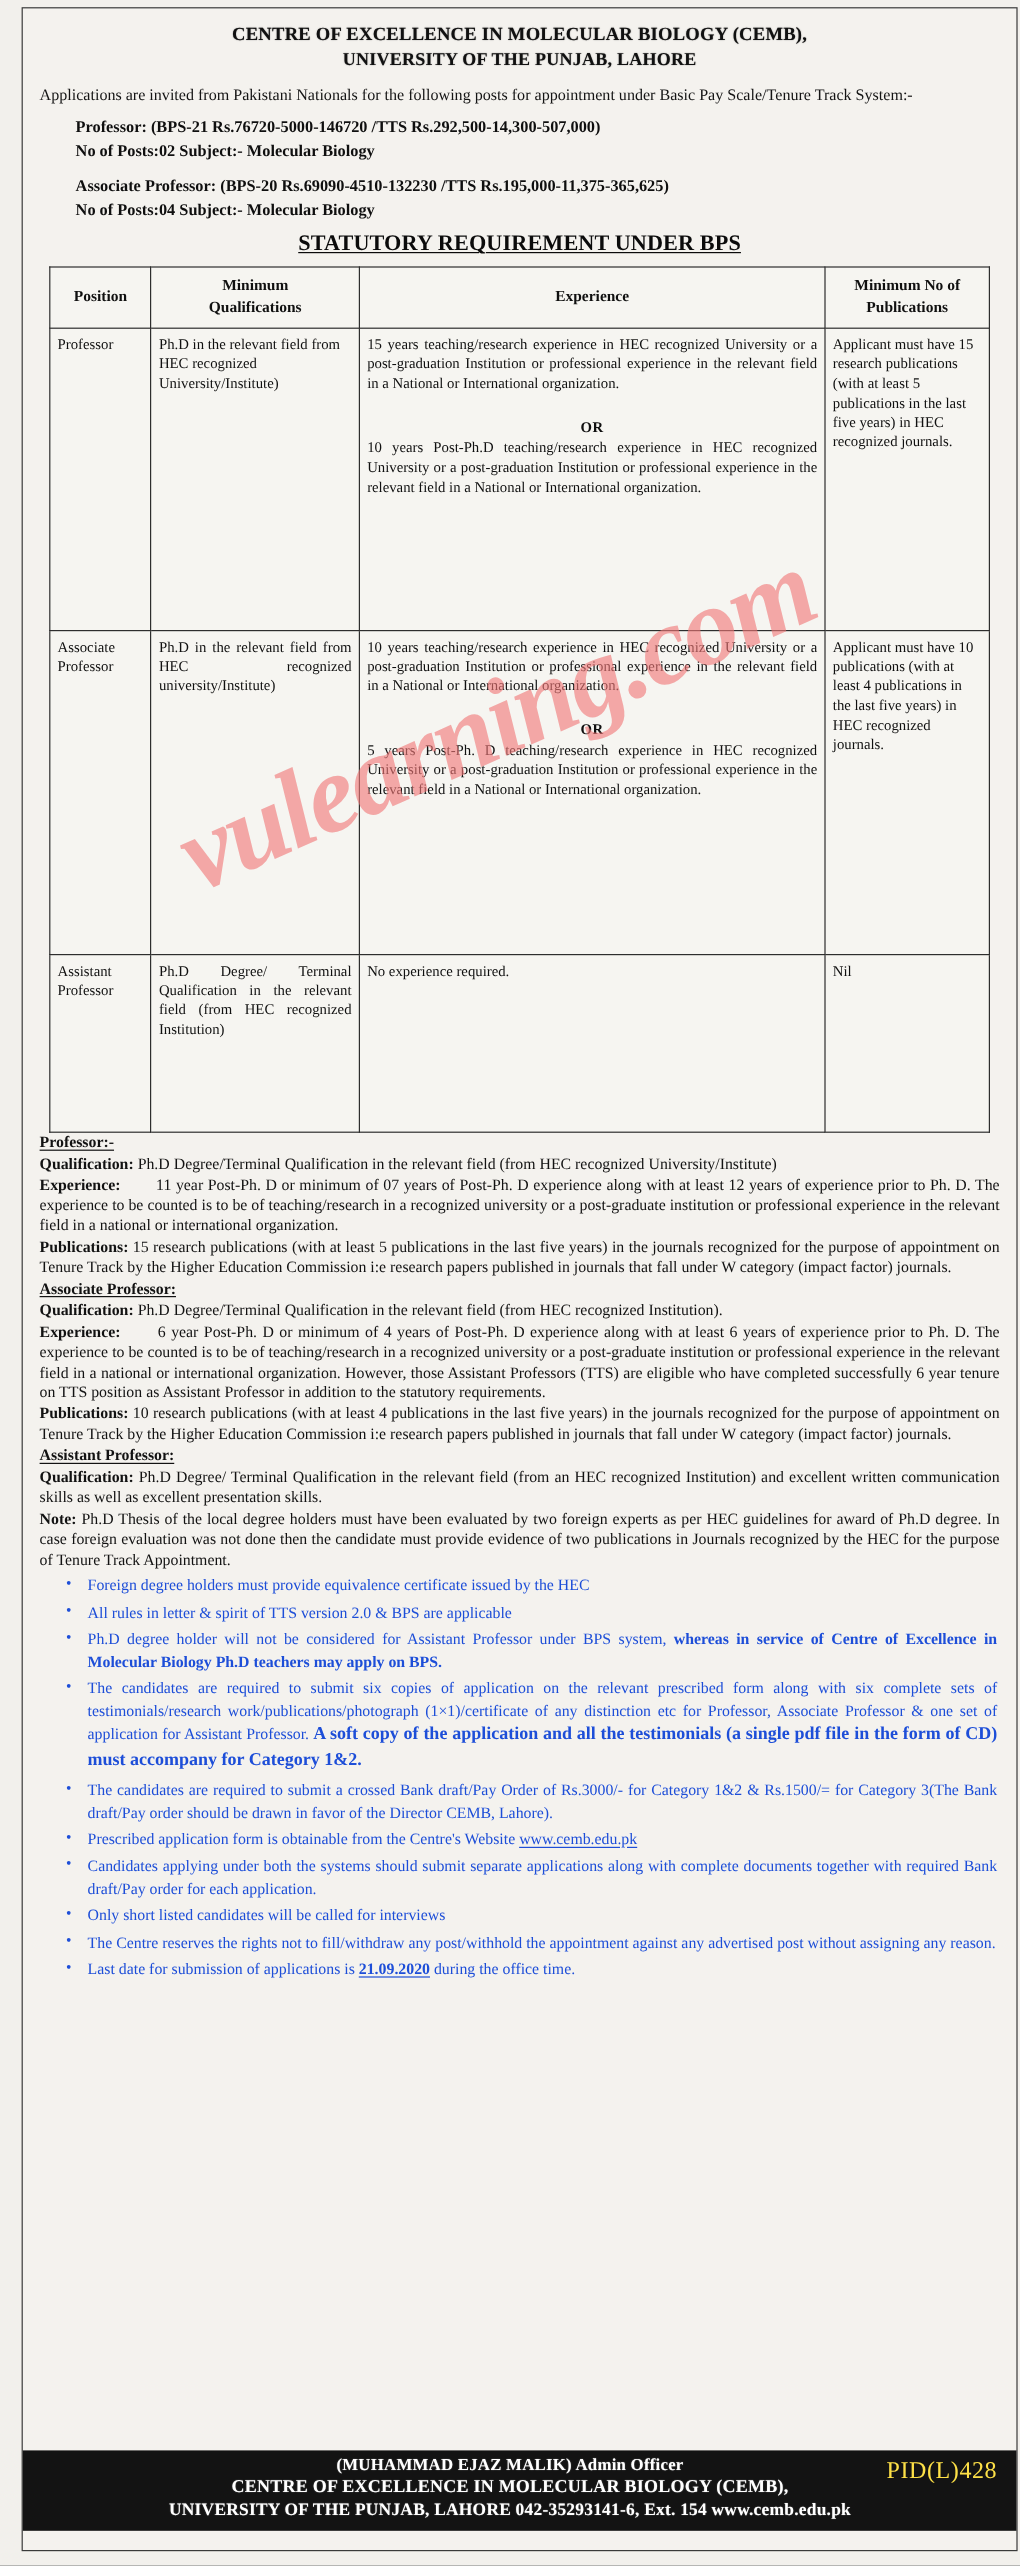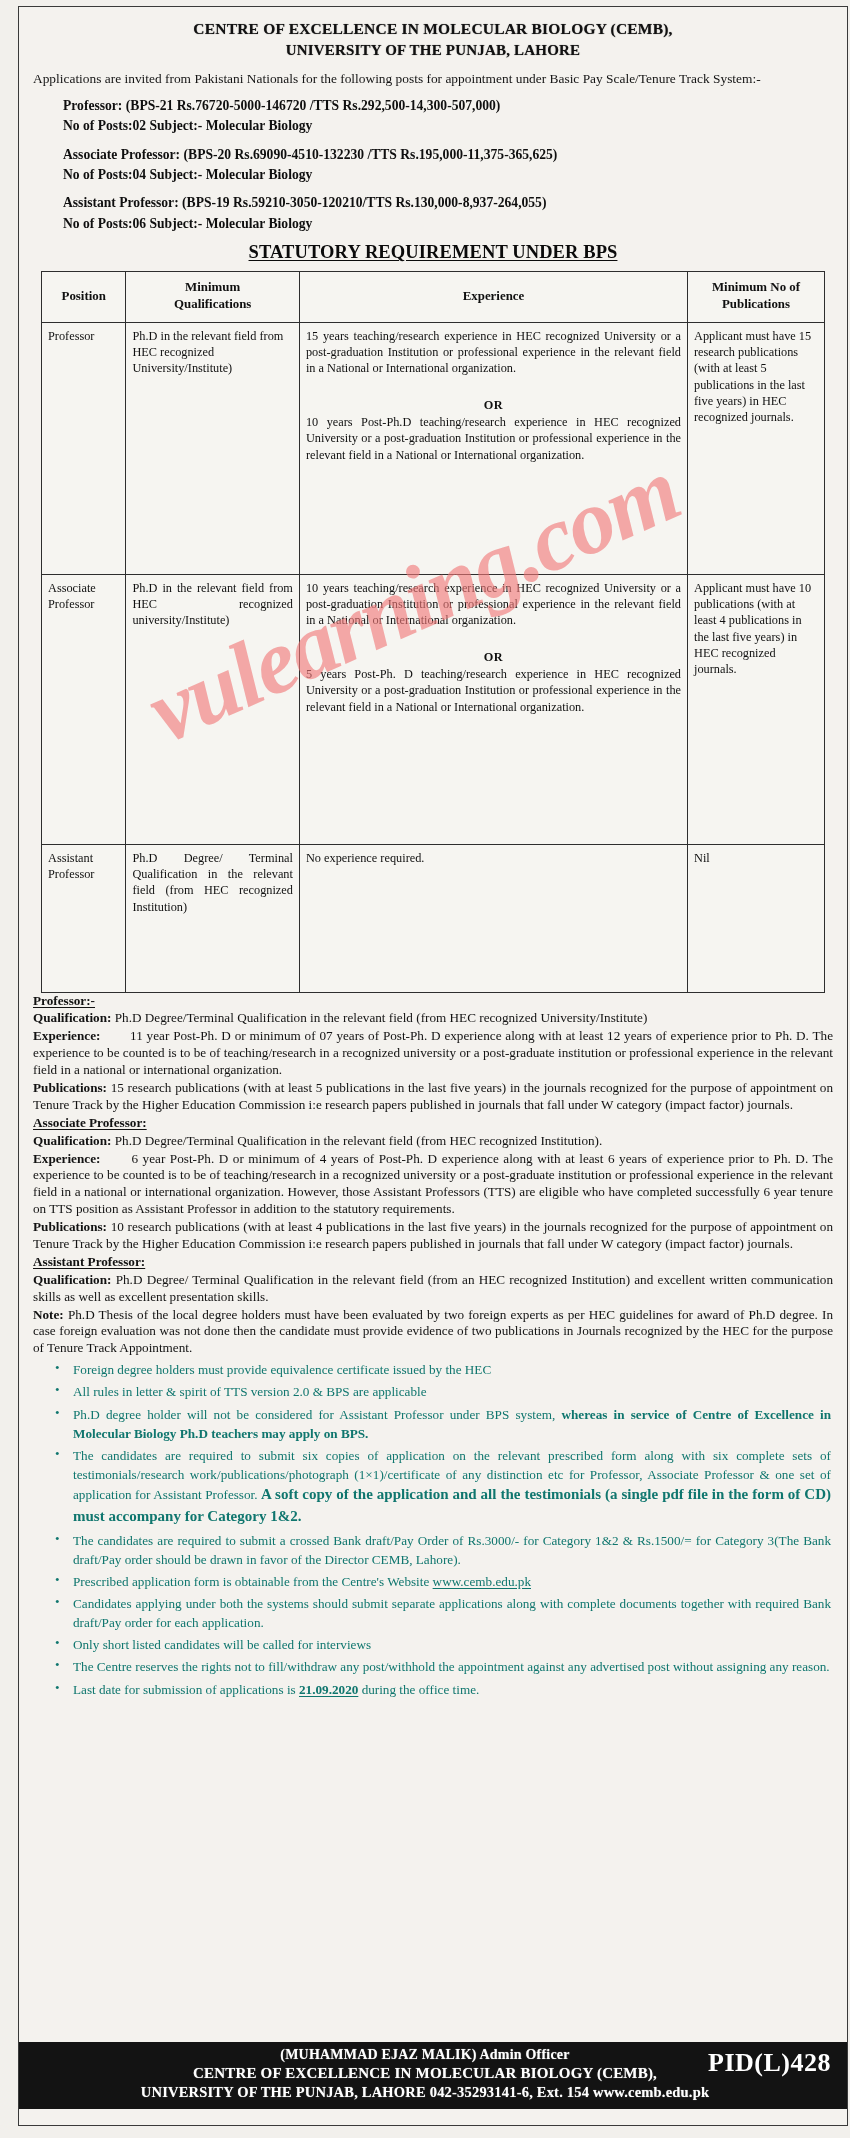--- a/index.html
+++ b/index.html
@@ -145,21 +145,21 @@
 
   ul.bullets {
     margin: 3px 0 0 0;
     padding: 0 16px 0 54px;
     list-style: none;
   }
   ul.bullets li {
     position: relative;
     font-size: 13.2px;
     line-height: 1.45;
-    color: #0f766e;
+    color: #1d4ed8;
     text-align: justify;
     margin-bottom: 3px;
   }
   ul.bullets li:before {
     content: "\2022";
     position: absolute;
     left: -18px;
     top: -1px;
     font-size: 13px;
   }
@@ -195,24 +195,24 @@
     font-size: 14.5px;
     font-weight: bold;
     letter-spacing: .2px;
     margin-top: 2px;
     text-shadow: 0 0 1px rgba(255,255,255,.5);
   }
   .pid {
     position: absolute;
     right: 16px;
     top: 6px;
-    font-size: 26px;
-    font-weight: bold;
+    font-size: 20px;
+    font-weight: normal;
     letter-spacing: .5px;
-    color: #ffffff;
+    color: #fde047;
   }
 
   
   .watermark {
     position: absolute;
     left: 110px;
     top: 430px;
     width: 620px;
     height: 340px;
     pointer-events: none;
@@ -246,24 +246,20 @@
 
     <div class="intro">Applications are invited from Pakistani Nationals for the following posts for appointment under Basic Pay Scale/Tenure Track System:-</div>
 
     <div class="post-block">
       <span class="ln">Professor: (BPS-21 Rs.76720-5000-146720 /TTS Rs.292,500-14,300-507,000)</span>
       <span class="ln">No of Posts:02  Subject:- Molecular Biology</span>
     </div>
     <div class="post-block">
       <span class="ln">Associate Professor: (BPS-20 Rs.69090-4510-132230 /TTS Rs.195,000-11,375-365,625)</span>
       <span class="ln">No of Posts:04  Subject:- Molecular Biology</span>
-    </div>
-    <div class="post-block">
-      <span class="ln">Assistant Professor: (BPS-19 Rs.59210-3050-120210/TTS Rs.130,000-8,937-264,055)</span>
-      <span class="ln">No of Posts:06  Subject:- Molecular Biology</span>
     </div>
 
     <div class="sec-title">STATUTORY REQUIREMENT UNDER BPS</div>
 
     <table class="req">
       <colgroup>
           <col class="c1">
           <col class="c2">
           <col class="c3">
           <col class="c4">

